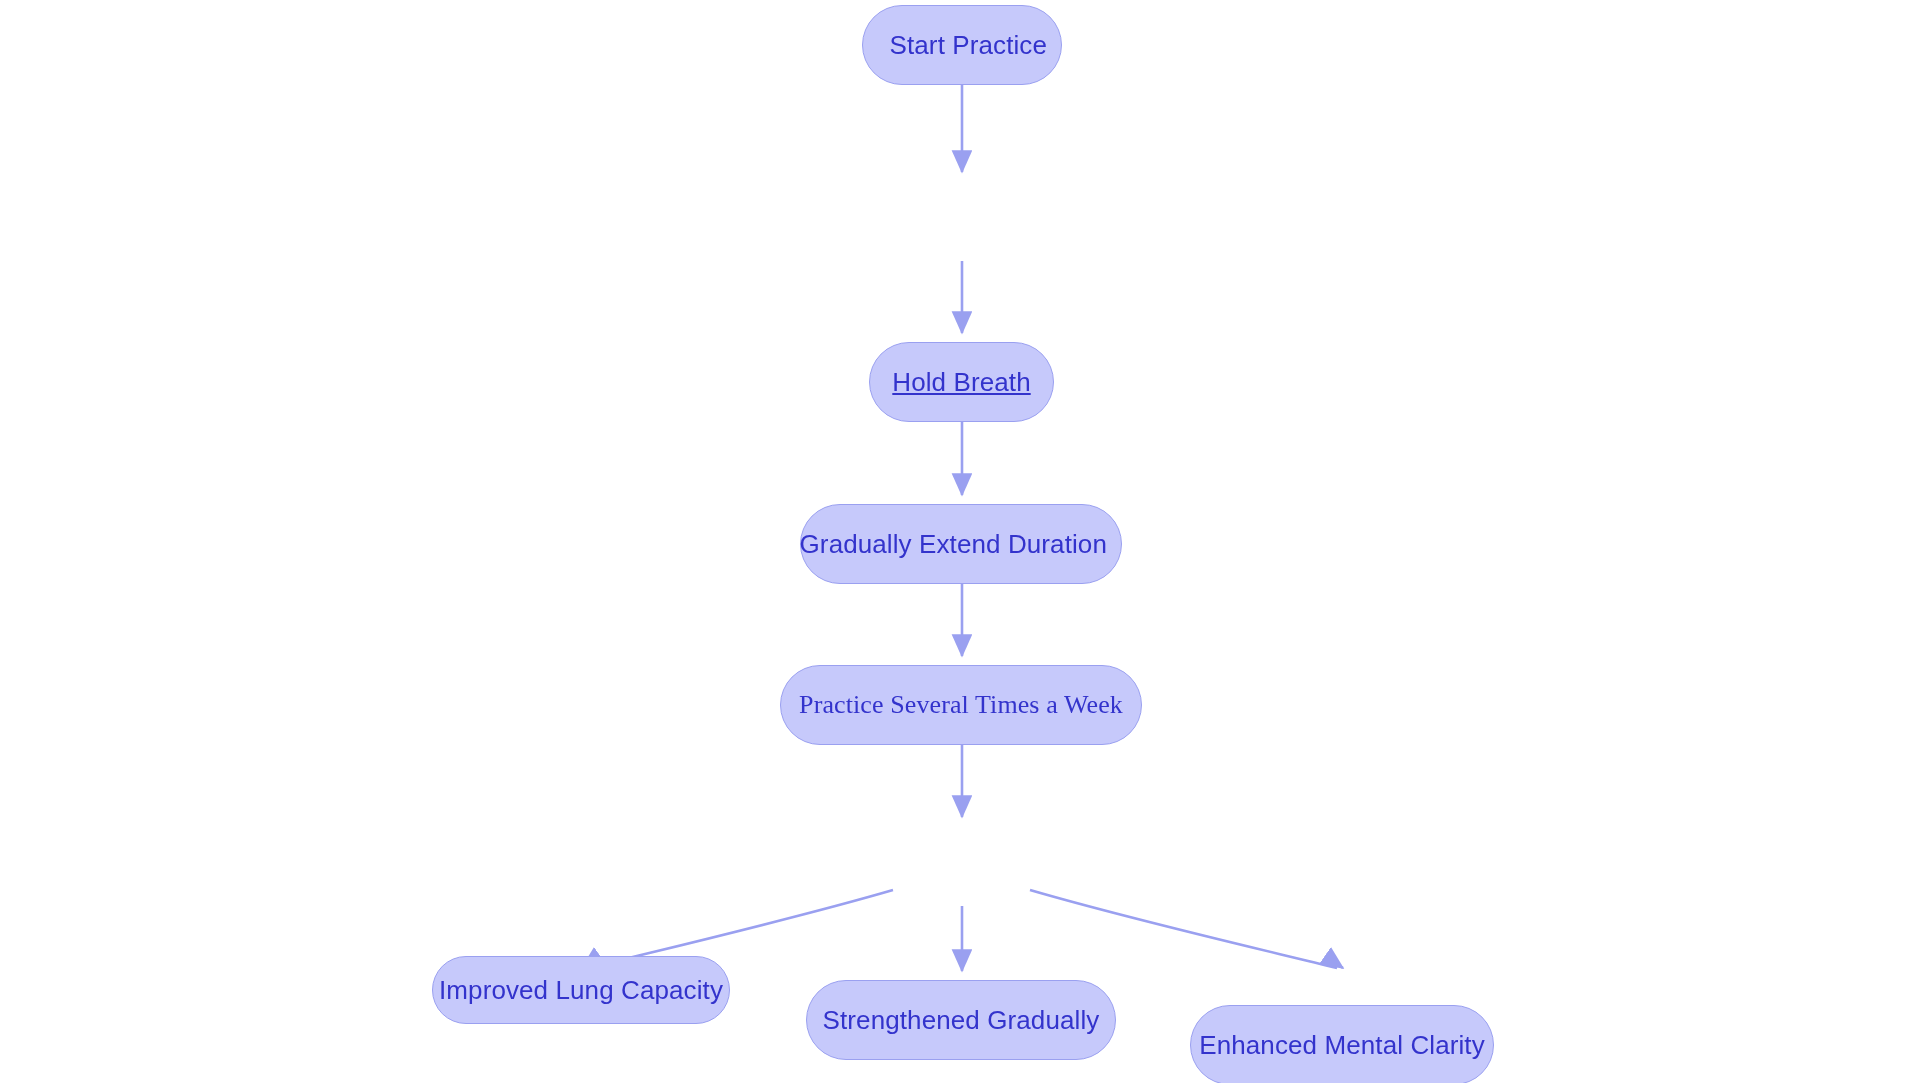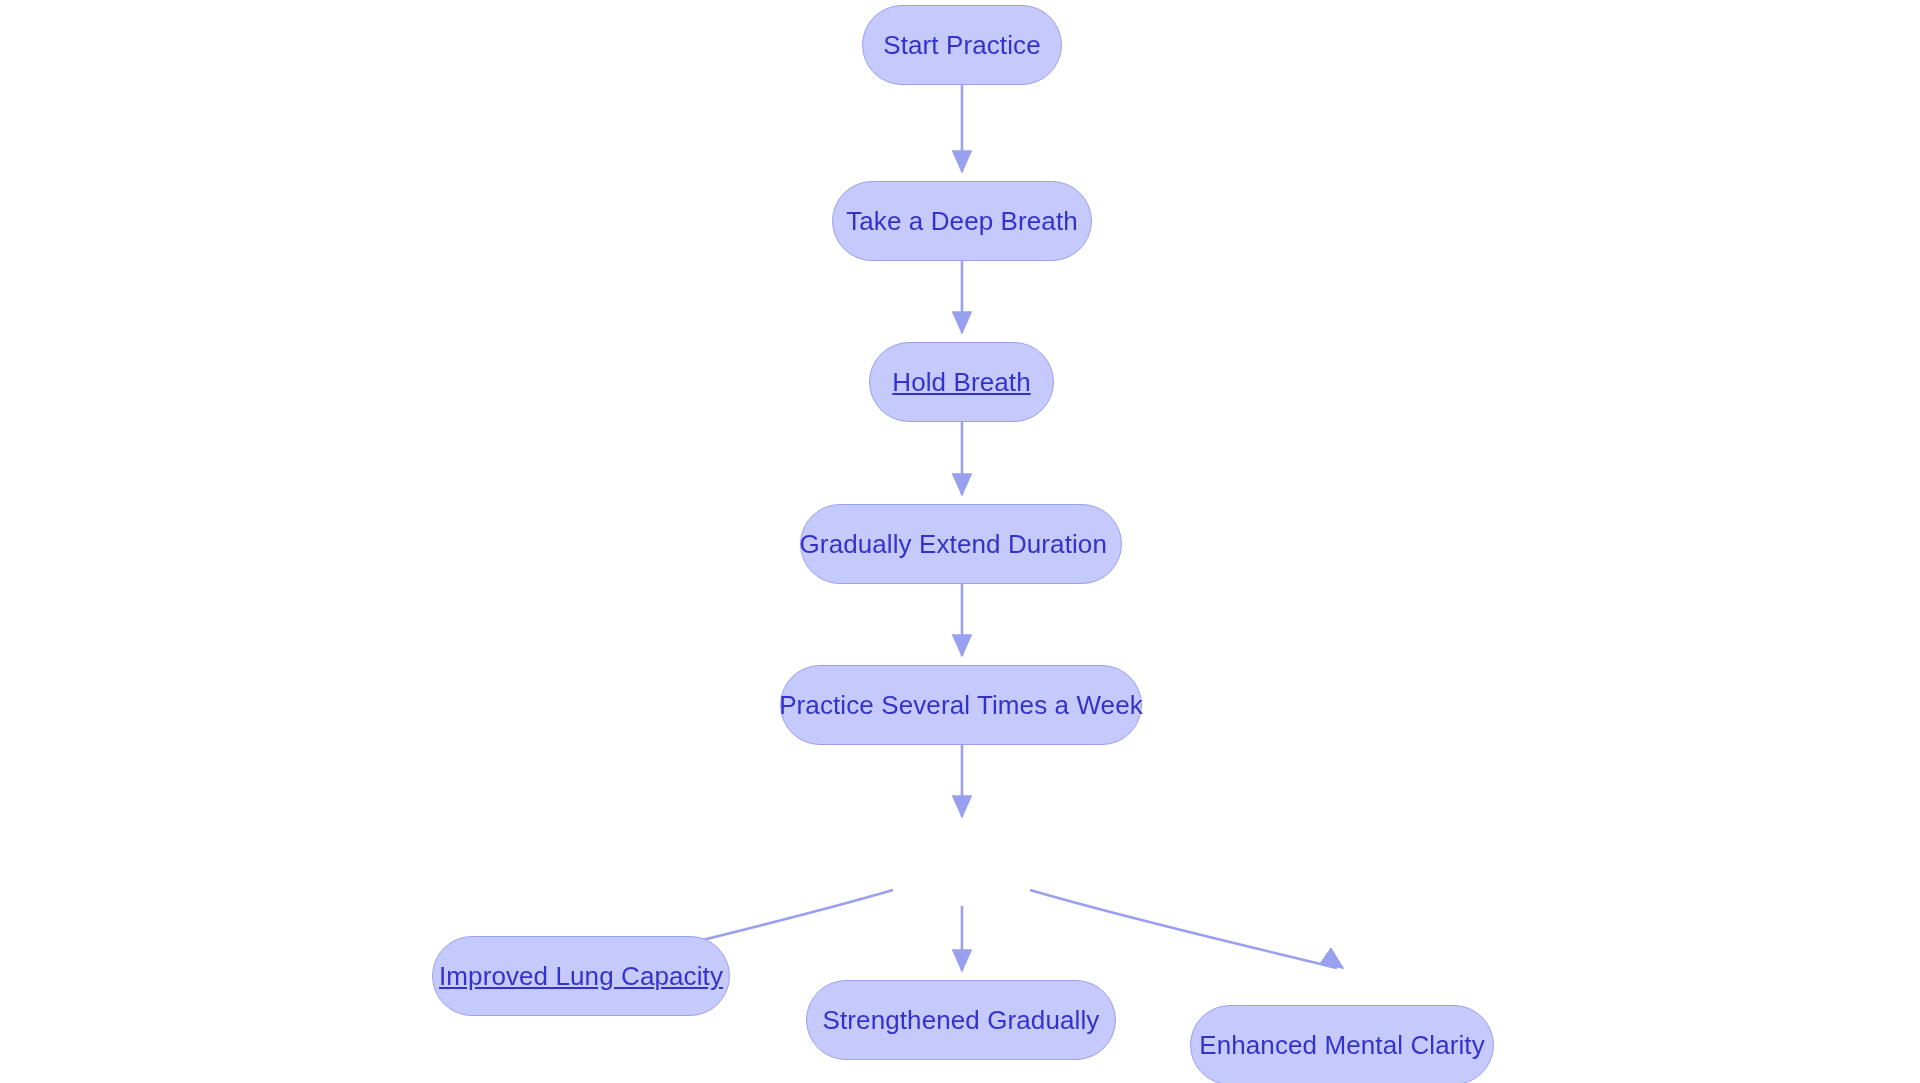--- a/index.html
+++ b/index.html
@@ -67,42 +67,39 @@
       <path d="M 962 261 L 962 333"></path>
       <path d="M 962 422 L 962 495"></path>
       <path d="M 962 584 L 962 656"></path>
       <path d="M 962 745 L 962 817"></path>
       <path d="M 962 906 L 962 971"></path>
       <path d="M 893 890 C 790 920, 660 950, 588 968 C 610 957, 595 959, 582 968"></path>
       <path d="M 1030 890 C 1133 920, 1264 950, 1337 968 C 1315 957, 1330 959, 1343 968"></path>
     </g>
   </svg>
 
-  <div class="flow-node" style="left:862px; top:5px; width:200px; height:80px;">
+  <div class="flow-node" style="left:862px; top:5px; width:200px; height:80px;justify-content:flex-end;">
     <span class="node-label">Start Practice</span>
   </div>
 
-  <div class="flow-node" style="left:832px; top:181px; width:260px; height:80px;">
-    <span class="node-label">Take a Deep Breath</span>
-  </div>
 
   <div class="flow-node" style="left:869px; top:342px; width:185px; height:80px;text-decoration:underline;">
     <span class="node-label">Hold Breath</span>
   </div>
 
   <div class="flow-node" style="left:800px; top:504px; width:322px; height:80px;justify-content:flex-end;">
     <span class="node-label">Gradually Extend Duration</span>
   </div>
 
-  <div class="flow-node" style="left:780px; top:665px; width:362px; height:80px;">
+  <div class="flow-node" style="left:780px; top:665px; width:362px; height:80px;font-family:Liberation Serif, serif;">
     <span class="node-label">Practice Several Times a Week</span>
   </div>
 
 
-  <div class="flow-node" style="left:432px; top:936px; width:298px; height:80px;text-decoration:underline;">
+  <div class="flow-node" style="left:432px; top:956px; width:298px; height:68px;">
     <span class="node-label">Improved Lung Capacity</span>
   </div>
 
   <div class="flow-node" style="left:806px; top:980px; width:310px; height:80px;">
     <span class="node-label">Strengthened Gradually</span>
   </div>
 
   <div class="flow-node" style="left:1190px; top:1005px; width:304px; height:80px;">
     <span class="node-label">Enhanced Mental Clarity</span>
   </div>

